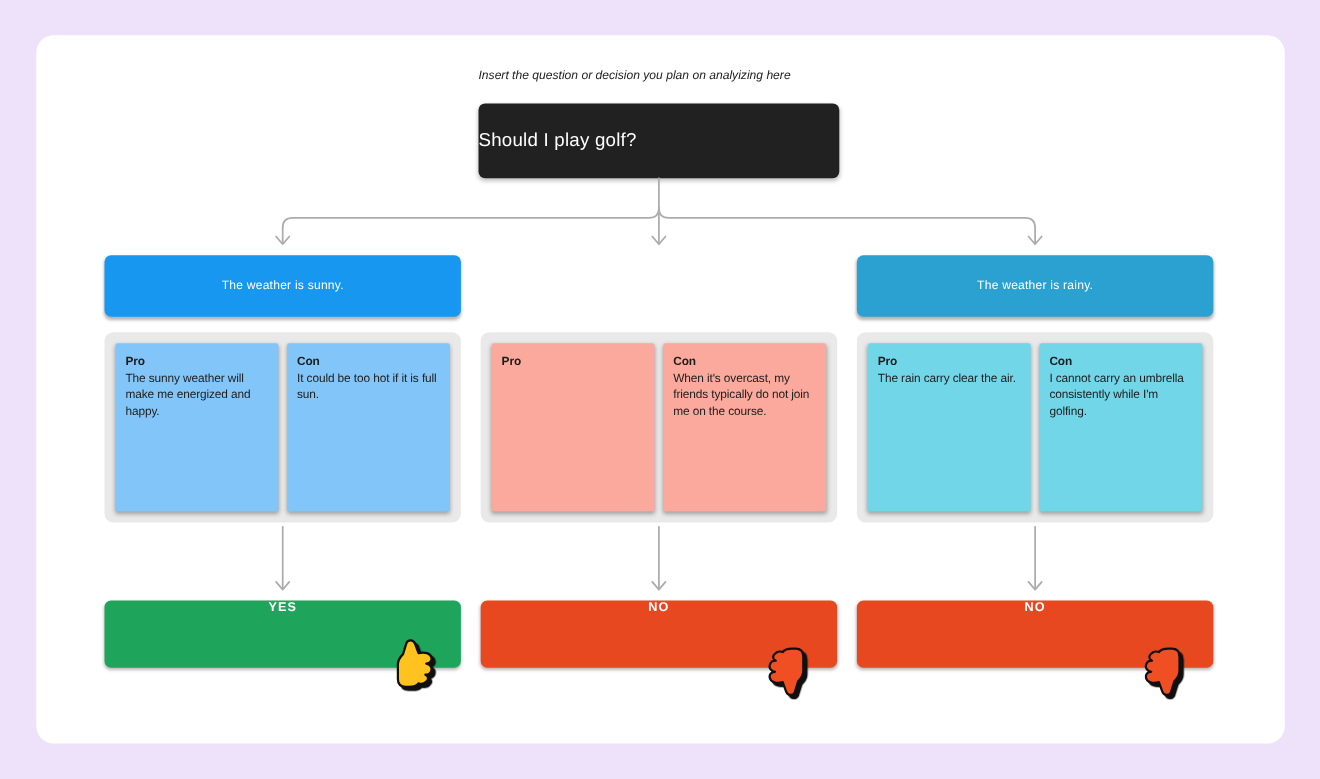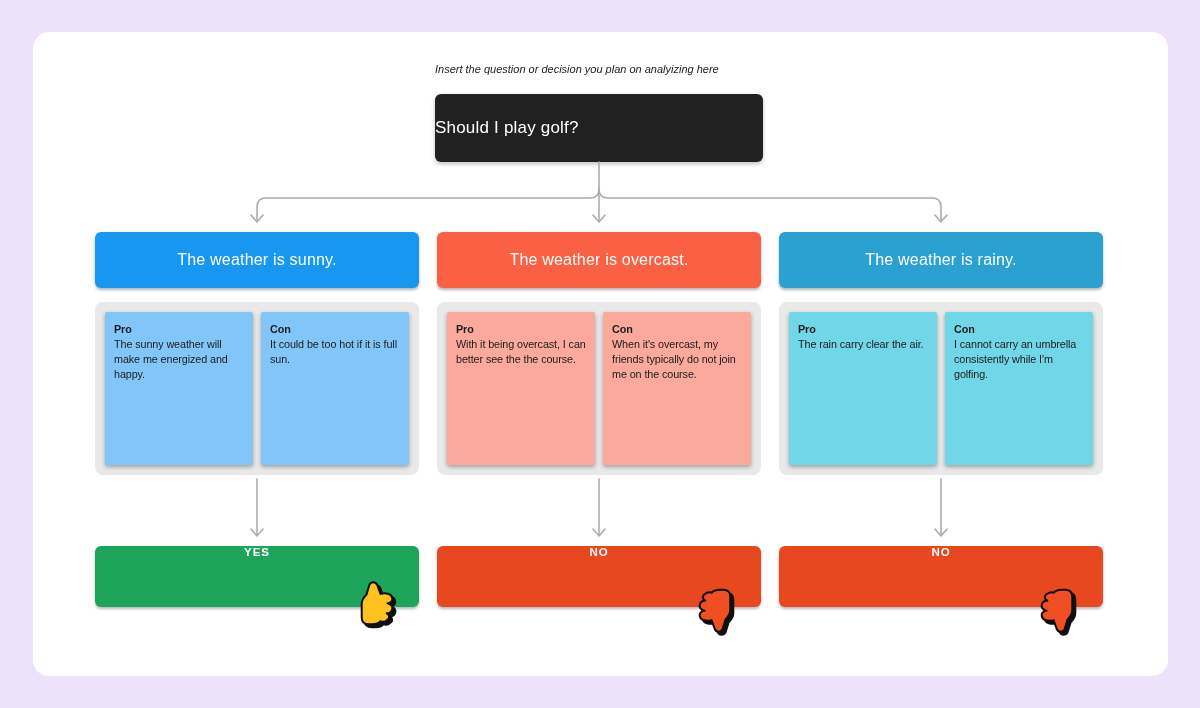--- a/index.html
+++ b/index.html
@@ -23,21 +23,21 @@
   svg.connectors path { fill:none; stroke-width:1.6; stroke-linecap:round; stroke-linejoin:round; }
 
   .branch { position:absolute; top:232px; width:324px; height:420px; }
   .branch.col1 { left:95px; }
   .branch.col2 { left:437px; }
   .branch.col3 { left:779px; }
 
   .condition-card { position:absolute; left:0; top:0; width:324px; height:56px;
     border-radius:6px; display:flex; align-items:center; justify-content:center;
     box-shadow:0 2px 3px rgba(0,0,0,.3); }
-  .condition-card span { color:#fff; font-size:16px; letter-spacing:.2px; }
+  .condition-card span { color:#fff; font-size:11px; letter-spacing:.2px; }
 
   .notes-frame { position:absolute; left:0; top:70px; width:324px; height:173px;
     background:#E9E9E9; border-radius:8px; padding:10px; display:flex; gap:8px; }
   .sticky-note { width:149px; height:153px; border-radius:2px; padding:10px 9px;
     box-shadow:0 2px 4px rgba(0,0,0,.32); font-size:10.8px; line-height:15px;
     color:#1c1c1c; letter-spacing:-0.1px; }
   .sticky-note b { display:block; font-size:10.8px; }
 
   .result-card { position:absolute; left:0; top:314px; width:324px; height:61px;
     border-radius:6px; display:flex; align-items:flex-start; justify-content:center;
@@ -99,27 +99,23 @@
     <span>YES</span>
   </div>
   <div class="stamp" style="color: rgb(255, 194, 31);">
     <svg viewBox="0 0 64 64">
       <path class="hand" d="M25 7 C27 3 33 3 35 8 L39 19 C46 17 53 19 54 24 C55 28 52 31 48 31 C53 32 55 36 54 39 C53 43 49 44 47 44 C51 46 51 50 48 52 C45 55 41 55 39 54 C37 57 33 58 28 58 L24 58 C18 58 15 55 15 49 L15 32 C15 27 17 24 21 20 Z"></path>
     </svg>
   </div>
 </div>
 
 <div class="branch col2">
-  <div class="condition-card" style="background: rgb(249, 96, 68);">
-    <span>The weather is overcast.</span>
-  </div>
   <div class="notes-frame">
     <div class="sticky-note" style="background: rgb(250, 169, 156);">
       <b>Pro</b>
-      <span>With it being overcast, I can better see the the course.</span>
     </div>
     <div class="sticky-note" style="background: rgb(250, 169, 156);">
       <b>Con</b>
       <span>When it's overcast, my friends typically do not join me on the course.</span>
     </div>
   </div>
   <div class="result-card" style="background: rgb(232, 72, 31);">
     <span>NO</span>
   </div>
   <div class="stamp down" style="color: rgb(240, 78, 35);">

